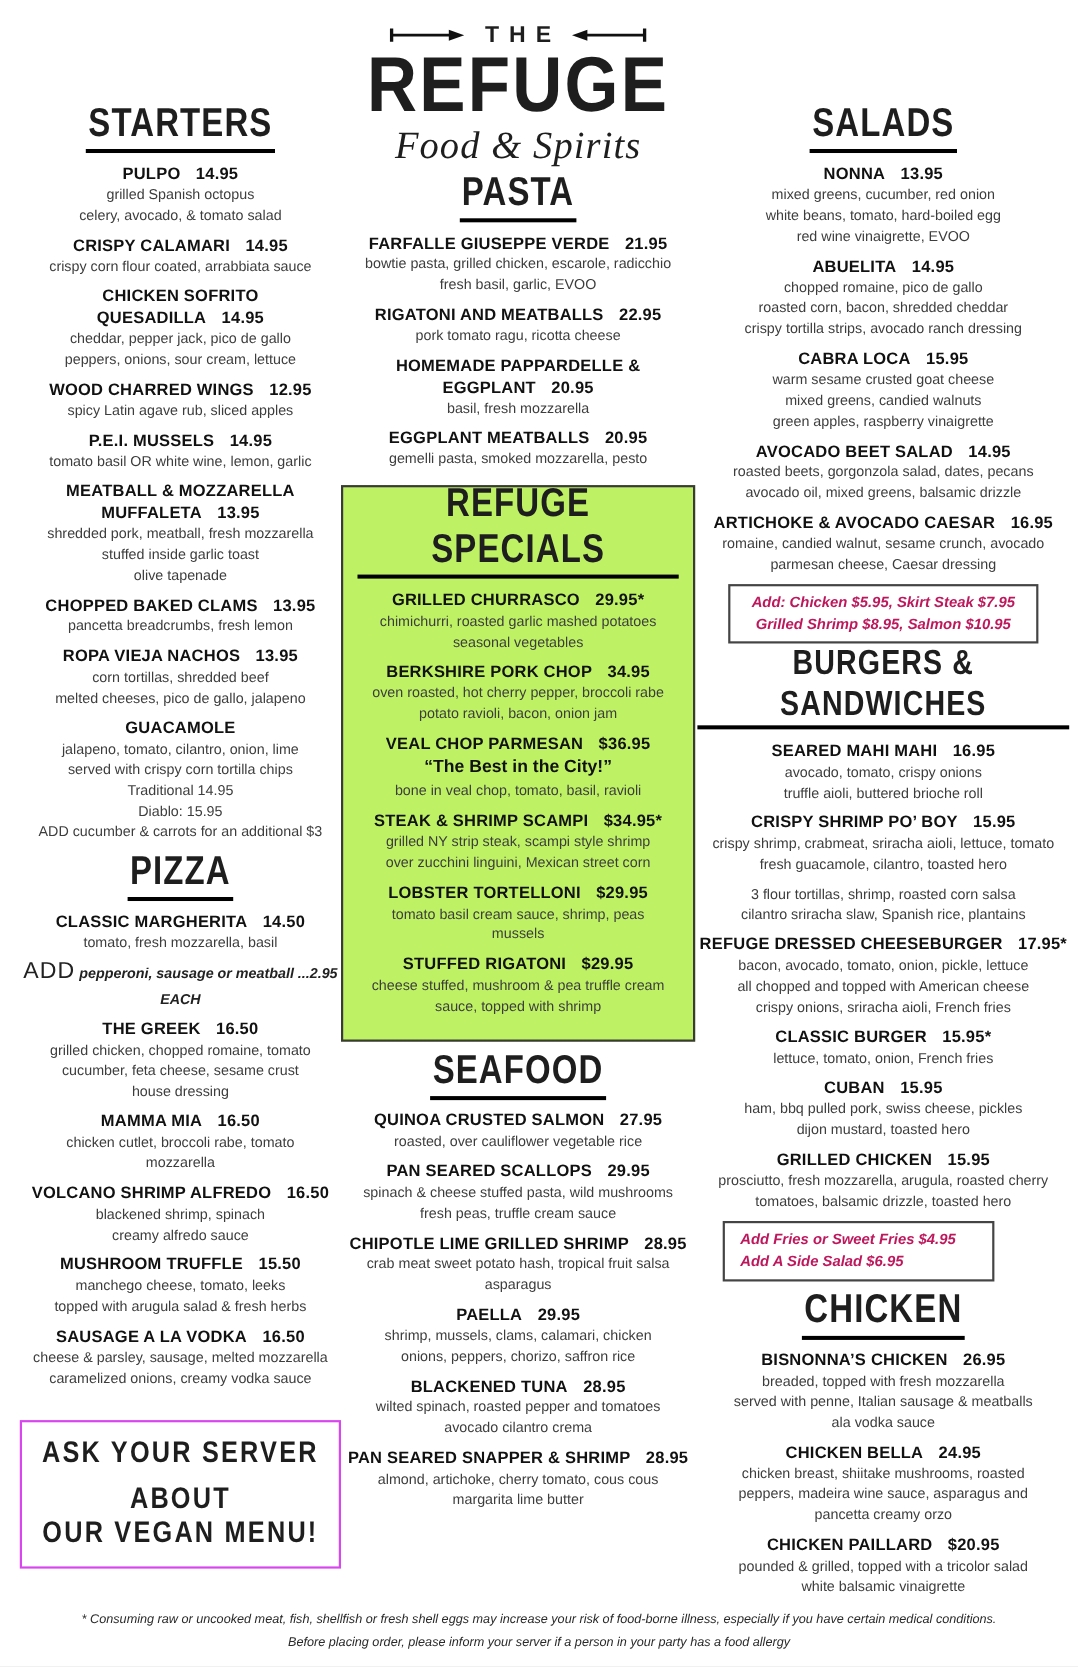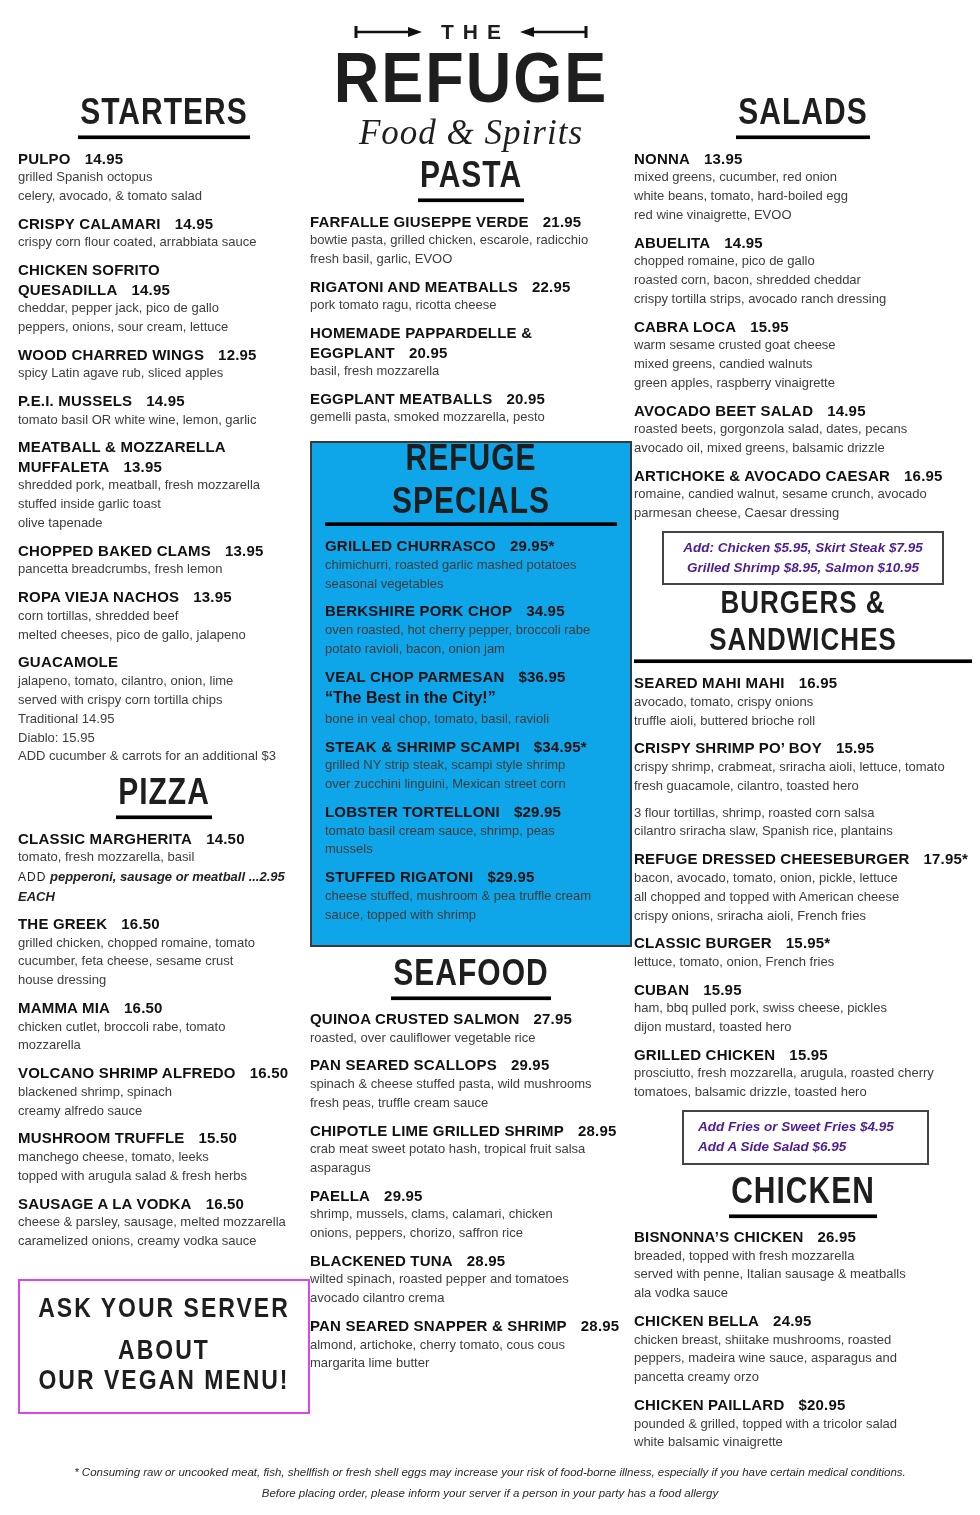--- a/index.html
+++ b/index.html
@@ -30,39 +30,39 @@
   
   .menu-section{margin-bottom:14px;}
   .sec-title{margin:0 0 10px;text-align:center;font-weight:900;text-decoration:underline;}
   .sec-title .tt{
     display:inline-block;font-size:30px;letter-spacing:1px;
     transform:scaleY(1.22);transform-origin:bottom center;
     border-bottom:3px solid #000;padding:0 2px 1px;line-height:1.15;
   }
   .sec-title .tt.small{font-size:26px;}
 
-  .boxed{border:2px solid #3a3a3a;padding:10px 13px 12px;background:#0ea5e9;}
-
-  
-  .item{margin-bottom:8px;}
+  .boxed{border:2px solid #3a3a3a;padding:10px 13px 12px;background:#bef264;}
+
+  
+  .item{margin-bottom:8px;text-align:center;}
   .item-title{font-weight:bold;font-size:15px;line-height:1.3;letter-spacing:0.2px;color:#111;}
   .item-price{margin-left:14px;white-space:nowrap;}
   .item-quote{font-weight:bold;font-size:16px;line-height:1.5;color:#111;}
   .item-desc{font-size:13px;line-height:1.45;color:#3d3d3d;}
   .add-note{font-size:13px;line-height:1.5;color:#222;}
-  .add-prefix{font-size:12px;letter-spacing:1px;color:#222;}
+  .add-prefix{font-size:21px;letter-spacing:1px;color:#222;}
   .add-text{font-weight:bold;font-style:italic;}
 
   
   .note-box{
     border:2px solid #444;padding:5px 14px;margin-top:6px;
-    font-weight:bold;font-style:italic;font-size:13.5px;line-height:1.5;color:#4c1d95;
+    font-weight:bold;font-style:italic;font-size:13.5px;line-height:1.5;color:#be185d;
   }
   .note-box.center{width:-moz-fit-content;width:fit-content;margin-left:auto;margin-right:auto;text-align:center;min-width:250px;}
-  .note-box.left{width:-moz-fit-content;width:fit-content;margin-left:48px;text-align:left;min-width:215px;}
+  .note-box.left{width:-moz-fit-content;width:fit-content;margin-left:23px;text-align:left;min-width:215px;}
 
   
   .vegan-box{
     border:2px solid #d946ef;margin-top:28px;padding:13px 4px 15px;text-align:center;
   }
   .vegan-box .grunge{
     display:inline-block;font-weight:900;font-size:23px;letter-spacing:2px;
     transform:scaleY(1.18);transform-origin:center;line-height:1.5;
   }
 

